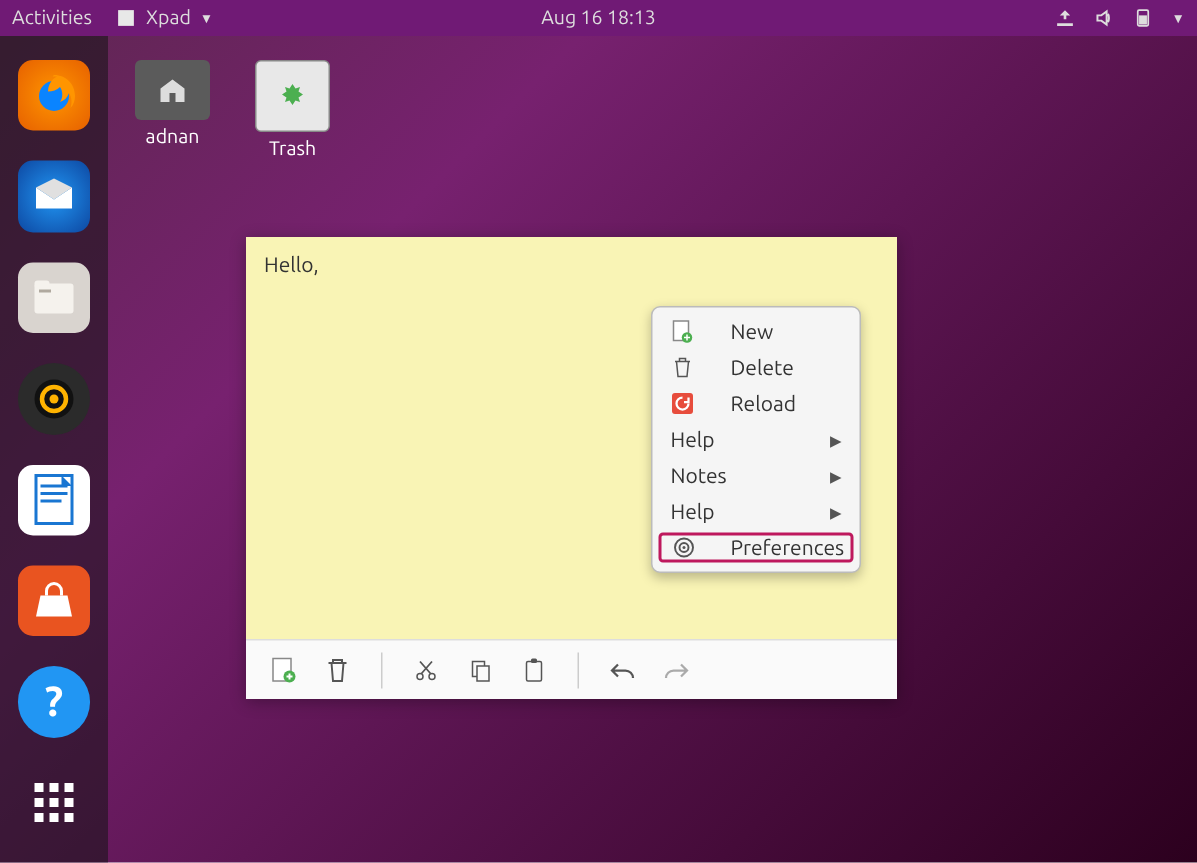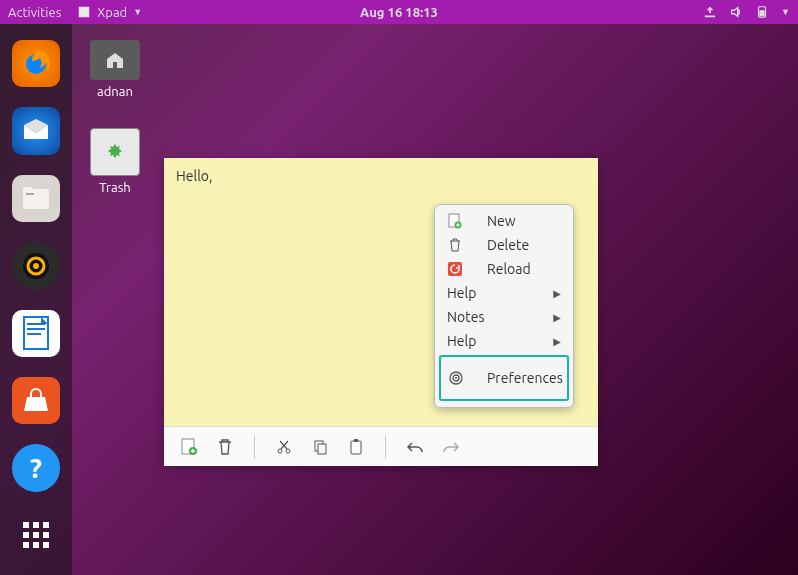--- a/index.html
+++ b/index.html
@@ -3,27 +3,27 @@
 <meta charset="utf-8">
 <style>
 * { margin: 0; padding: 0; box-sizing: border-box; }
 body {
   width: 798px; height: 575px;
   font-family: Ubuntu, "Segoe UI", sans-serif;
   background: linear-gradient(135deg, #5e2750 0%, #77216f 30%, #2c001e 100%);
   overflow: hidden; position: relative;
 }
 .topbar {
-  height: 24px; background: #a21caf; color: #ddd;
+  height: 24px; background: #701a75; color: #ddd;
   display: flex; align-items: center; font-size: 13px;
   padding: 0 8px; position: relative;
 }
 .topbar .left { display: flex; gap: 16px; align-items: center; }
 .topbar .center {
-  position: absolute; left: 50%; transform: translateX(-50%); font-weight: bold;
+  position: absolute; left: 50%; transform: translateX(-50%);
 }
 .topbar .right {
   margin-left: auto; display: flex; gap: 12px; align-items: center;
 }
 .app-menu { display: flex; align-items: center; gap: 6px; }
 .status-icon { width: 14px; height: 14px; fill: #ddd; }
 .dock {
   position: absolute; left: 0; top: 24px; bottom: 0;
   width: 72px; background: rgba(20,20,20,0.55);
   display: flex; flex-direction: column; align-items: center;
@@ -34,21 +34,21 @@
   display: flex; align-items: center; justify-content: center;
 }
 .dock-apps { margin-top: auto; margin-bottom: 16px; }
 .apps-grid {
   display: grid; grid-template-columns: repeat(3, 6px);
   grid-template-rows: repeat(3, 6px); gap: 4px;
 }
 .apps-grid span { background: #fff; width: 6px; height: 6px; }
 .desktop-icons {
   position: absolute; left: 90px; top: 40px;
-  display: flex; flex-direction: column; gap: 30px;
+  display: flex; gap: 30px;
 }
 .desktop-icon {
   display: flex; flex-direction: column; align-items: center;
   color: #fff; font-size: 13px; gap: 4px;
 }
 .folder-icon {
   width: 50px; height: 40px; background: #5b5b5b;
   border-radius: 4px; display: flex; align-items: center;
   justify-content: center;
 }
@@ -83,22 +83,22 @@
   position: absolute; left: 434px; top: 204px;
   width: 140px; background: #f5f5f5; border: 1px solid #bbb;
   border-radius: 6px; box-shadow: 0 3px 8px rgba(0,0,0,0.25);
   padding: 4px 0; font-size: 14px; color: #333;
 }
 .menu-item {
   padding: 4px 12px; display: flex; align-items: center; gap: 24px;
 }
 .menu-item.sub { justify-content: space-between; }
 .menu-item.highlight {
-  border: 2px solid #14b8a6; border-radius: 3px; margin: 2px 4px;
-  padding: 13px 8px;
+  border: 2px solid #be185d; border-radius: 3px; margin: 2px 4px;
+  padding: 0 8px;
 }
 .menu-icon { width: 16px; height: 16px; display: inline-flex;
   align-items: center; justify-content: center; }
 .arrow { font-size: 10px; color: #555; }
 </style>
 </head>
 <body>
 
 <div class="topbar">
   <div class="left">

